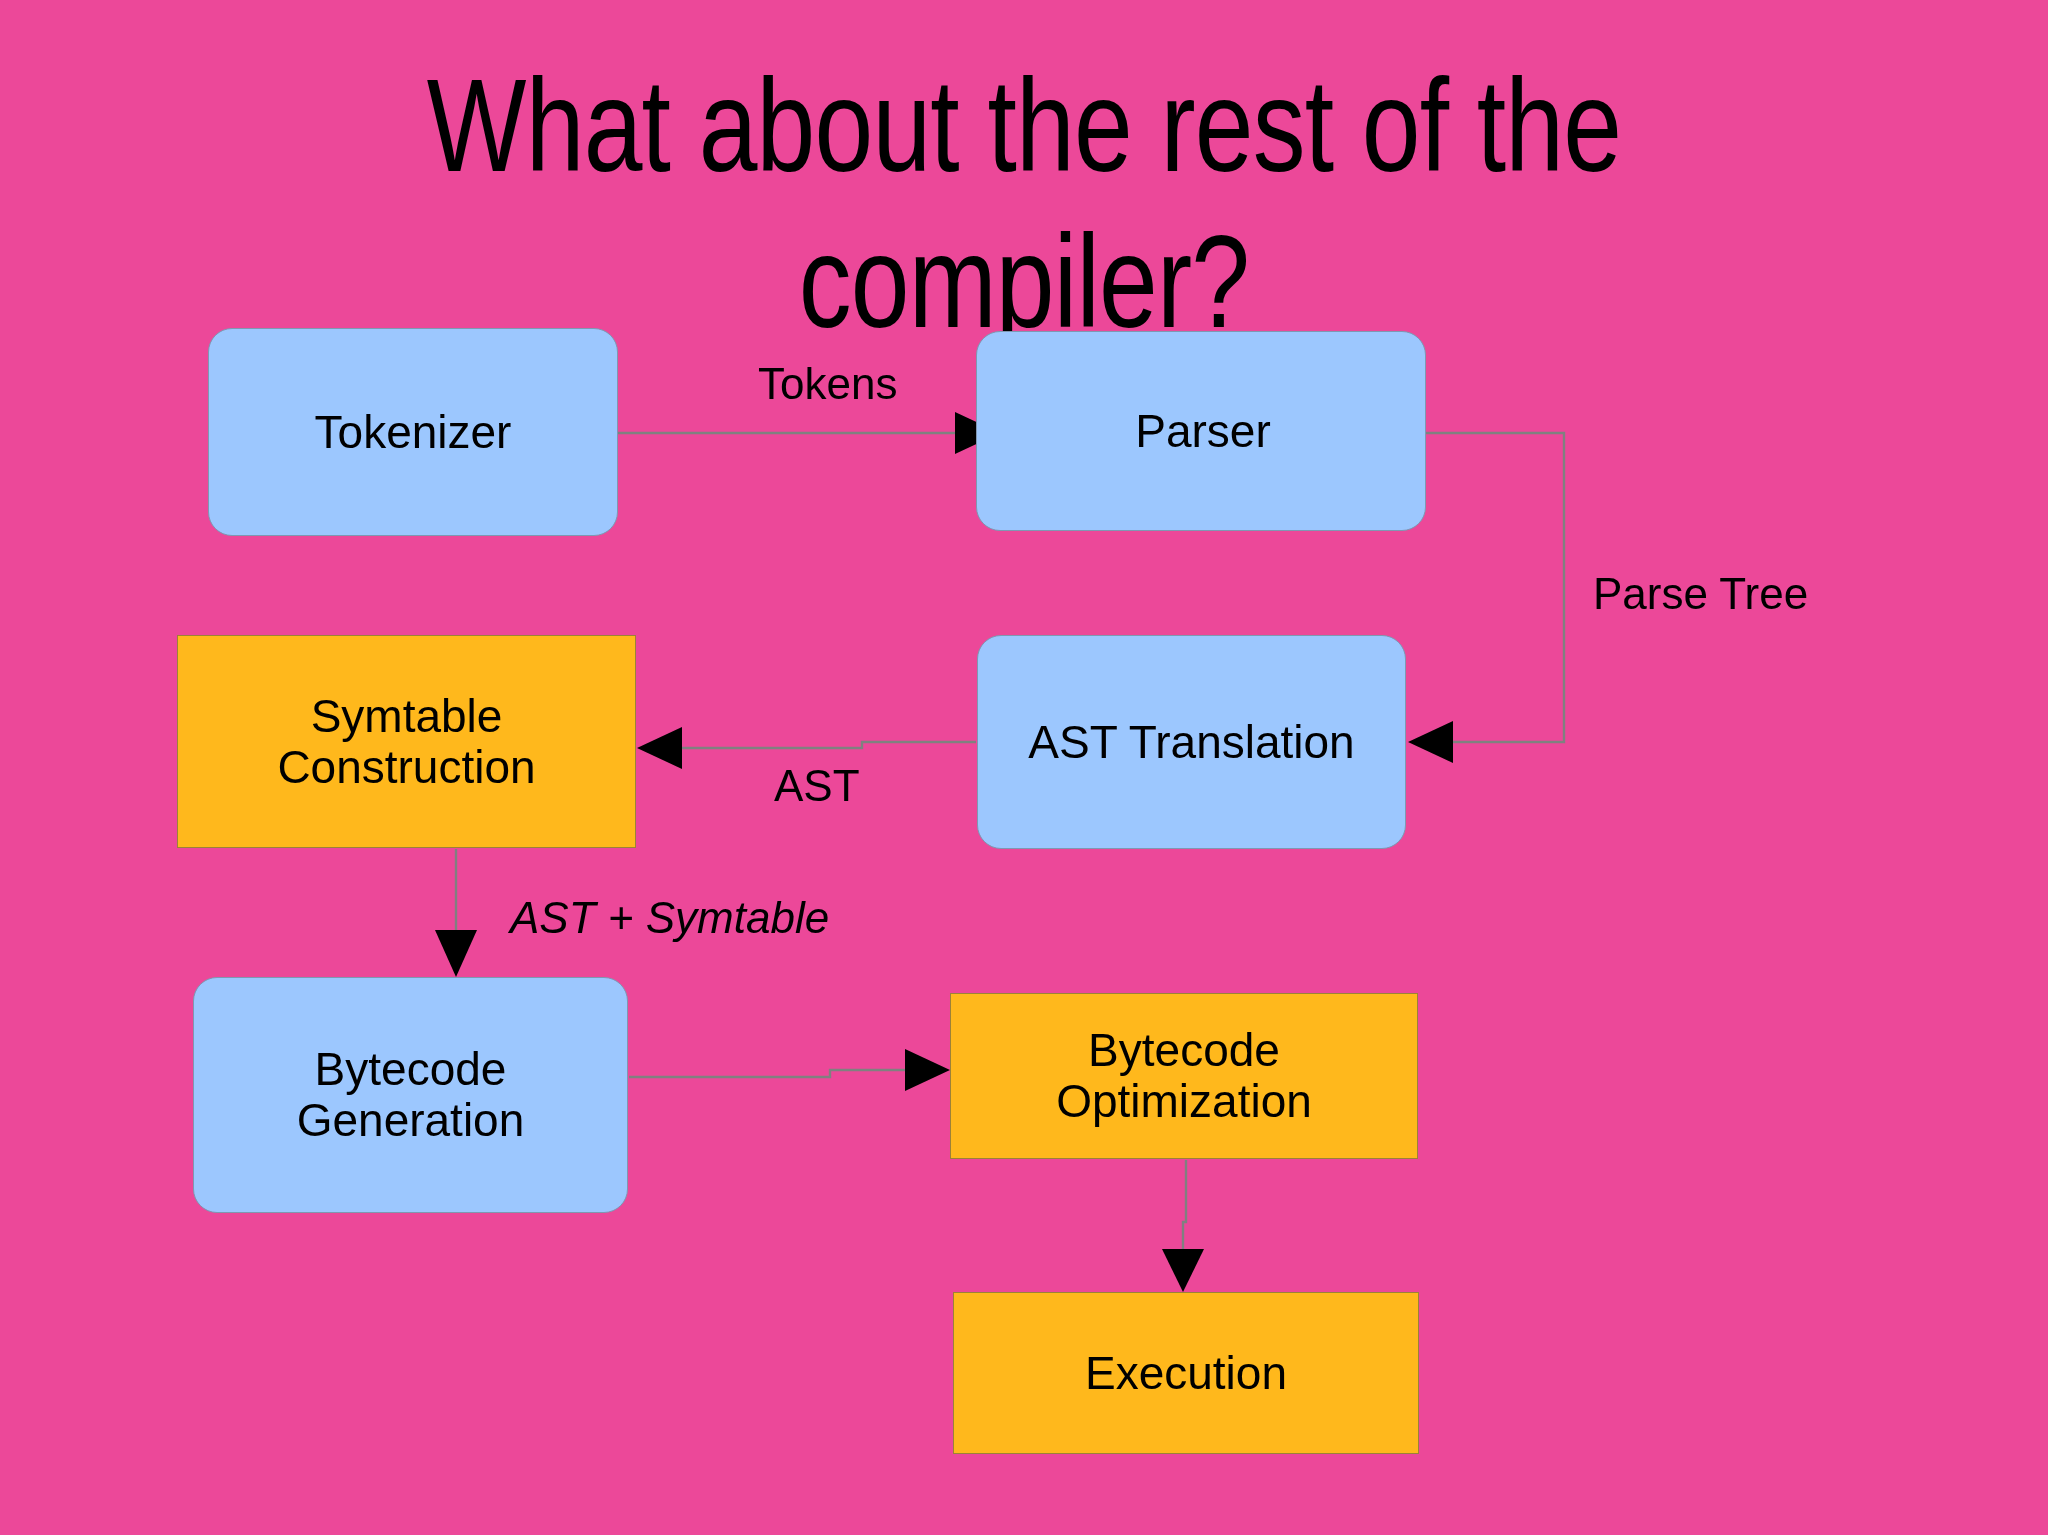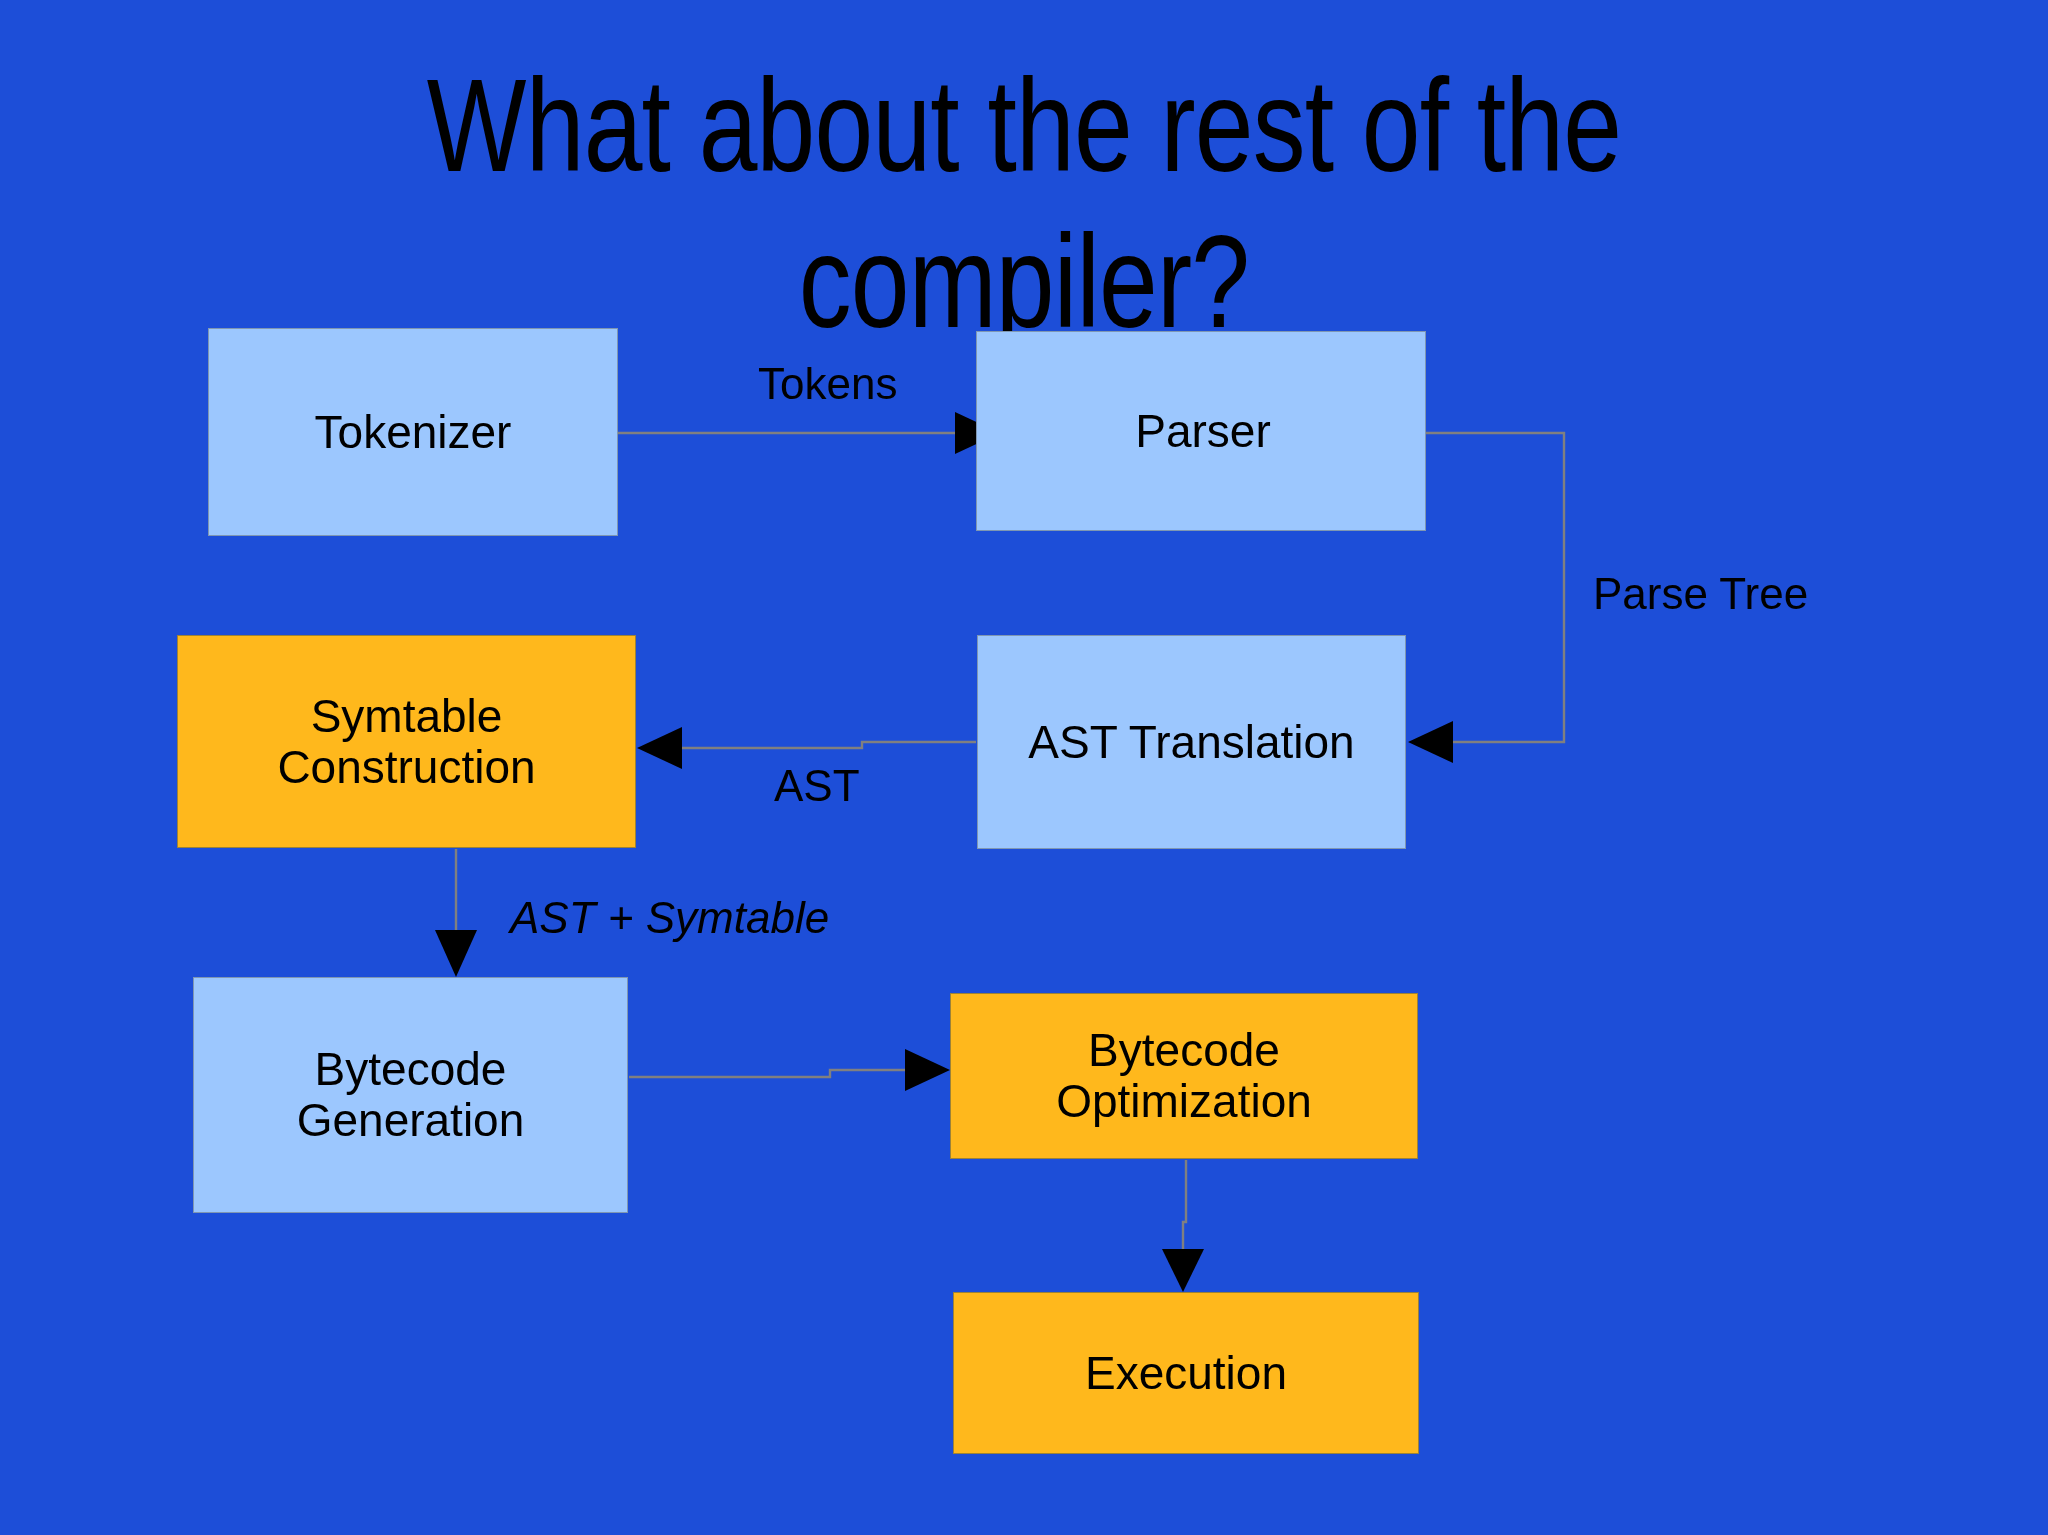--- a/index.html
+++ b/index.html
@@ -11,21 +11,21 @@
     width: 2048px;
     height: 1535px;
     overflow: hidden;
     font-family: "Liberation Sans", "DejaVu Sans", sans-serif;
     color: #000000;
   }
   #slide {
     position: relative;
     width: 2048px;
     height: 1535px;
-    background: #1d4ed8;
+    background: #ec4899;
   }
 
   
   #slide-title {
     position: absolute;
     left: 210px;
     top: 48px;
     width: 1628px;
     text-align: center;
     font-family: "Liberation Sans Narrow", "Liberation Sans", "DejaVu Sans", sans-serif;
@@ -46,21 +46,21 @@
     border: 1.5px solid #8e9aa4;
     display: flex;
     align-items: center;
     justify-content: center;
     font-size: 46px;
     line-height: 1.1;
     color: #000000;
     text-align: center;
     padding: 0 10px;
   }
-  .node.blue   { background: #9CC7FE; border-color: #7f97b2; }
+  .node.blue   { background: #9CC7FE; border-color: #7f97b2; border-radius: 24px; }
   .node.orange { background: #FFB81C; border-color: #9c8237; }
 
   #node-tokenizer      { left: 208px;  top: 328px;  width: 410px; height: 208px; }
   #node-parser         { left: 976px;  top: 331px;  width: 450px; height: 200px; padding-left: 14px; }
   #node-symtable       { left: 177px;  top: 635px;  width: 459px; height: 213px; }
   #node-ast-translation{ left: 977px;  top: 635px;  width: 429px; height: 214px; }
   #node-bytecode-gen   { left: 193px;  top: 977px;  width: 435px; height: 236px; }
   #node-bytecode-opt   { left: 950px;  top: 993px;  width: 468px; height: 166px; }
   #node-execution      { left: 953px;  top: 1292px; width: 466px; height: 162px; }
 

